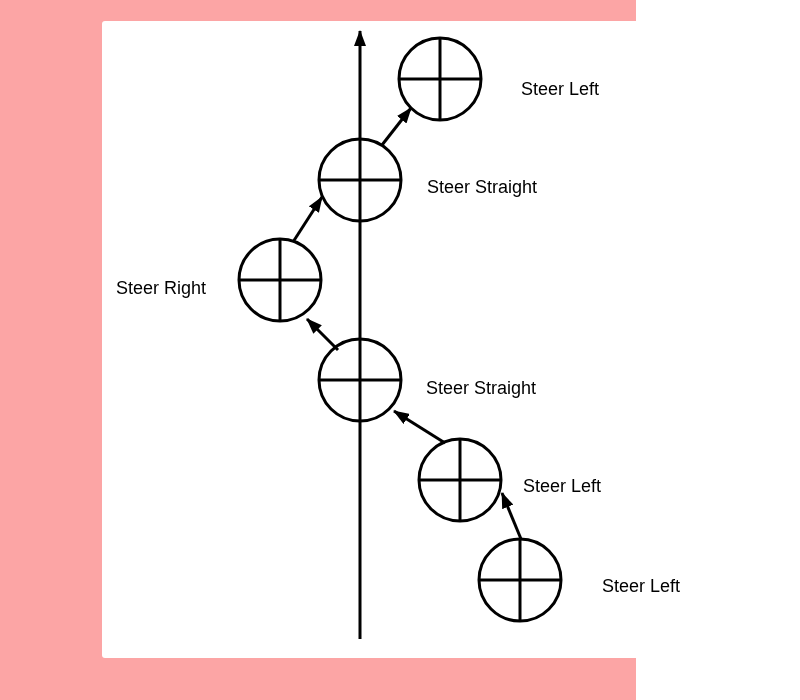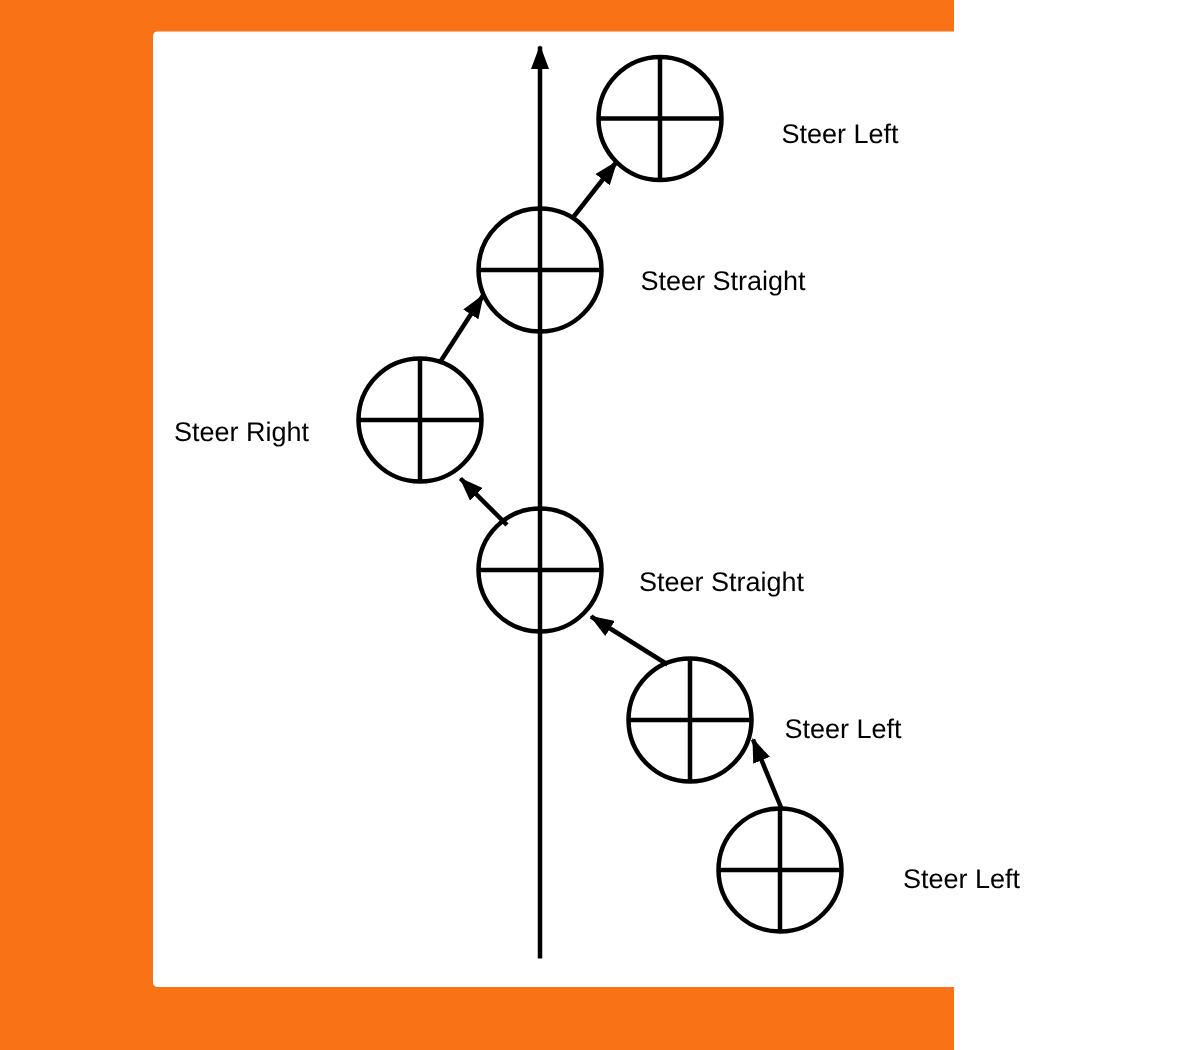--- a/index.html
+++ b/index.html
@@ -6,21 +6,21 @@
     margin: 0;
     padding: 0;
     width: 800px;
     height: 700px;
     overflow: hidden;
   }
   .stage {
     position: relative;
     width: 636px;
     height: 700px;
-    background: #f97316;
+    background: #fca5a5;
     font-family: "Liberation Sans", sans-serif;
     text-decoration: underline;
   }
   .stage svg {
     position: absolute;
     left: 0;
     top: 0;
     display: block;
   }
   text.steer-label {

